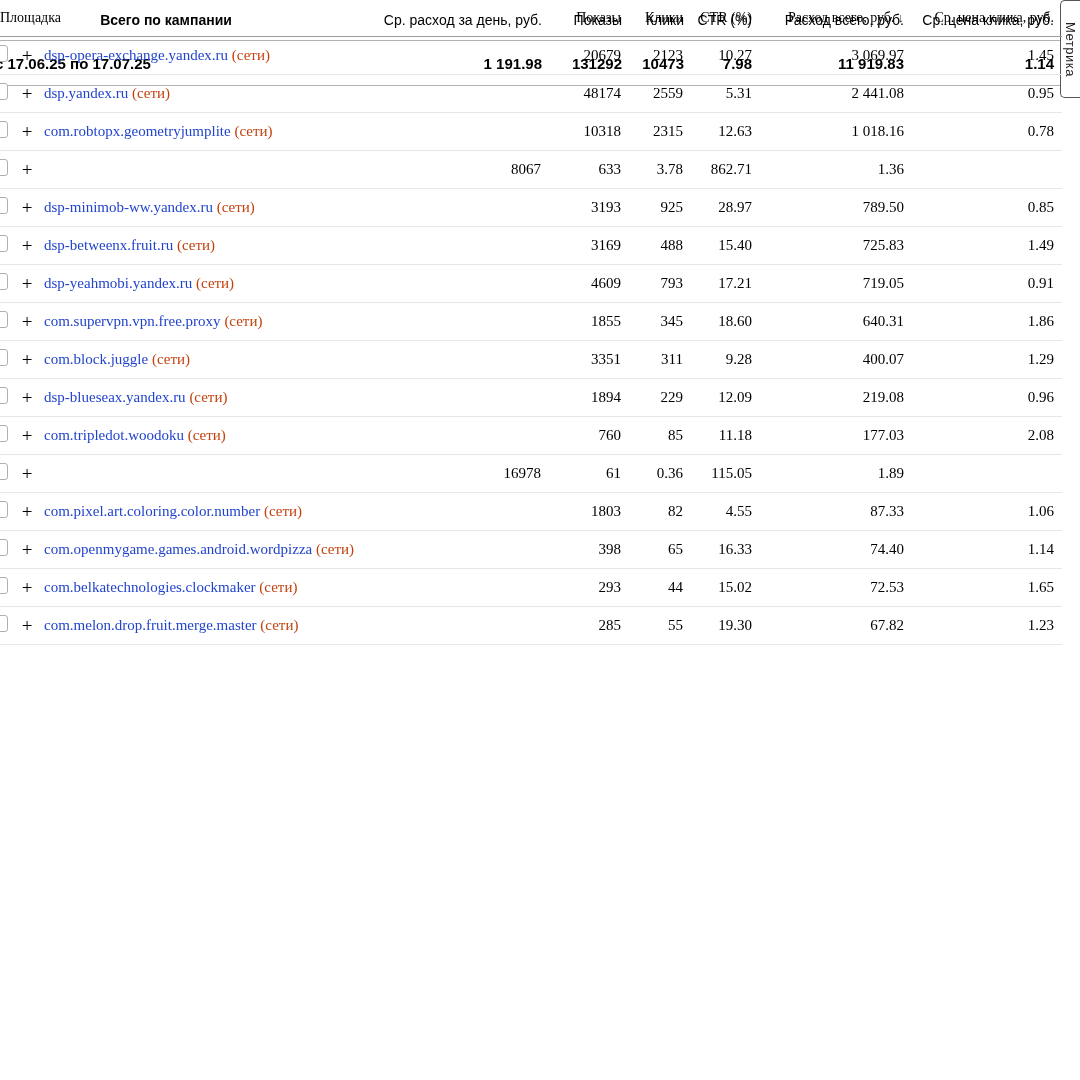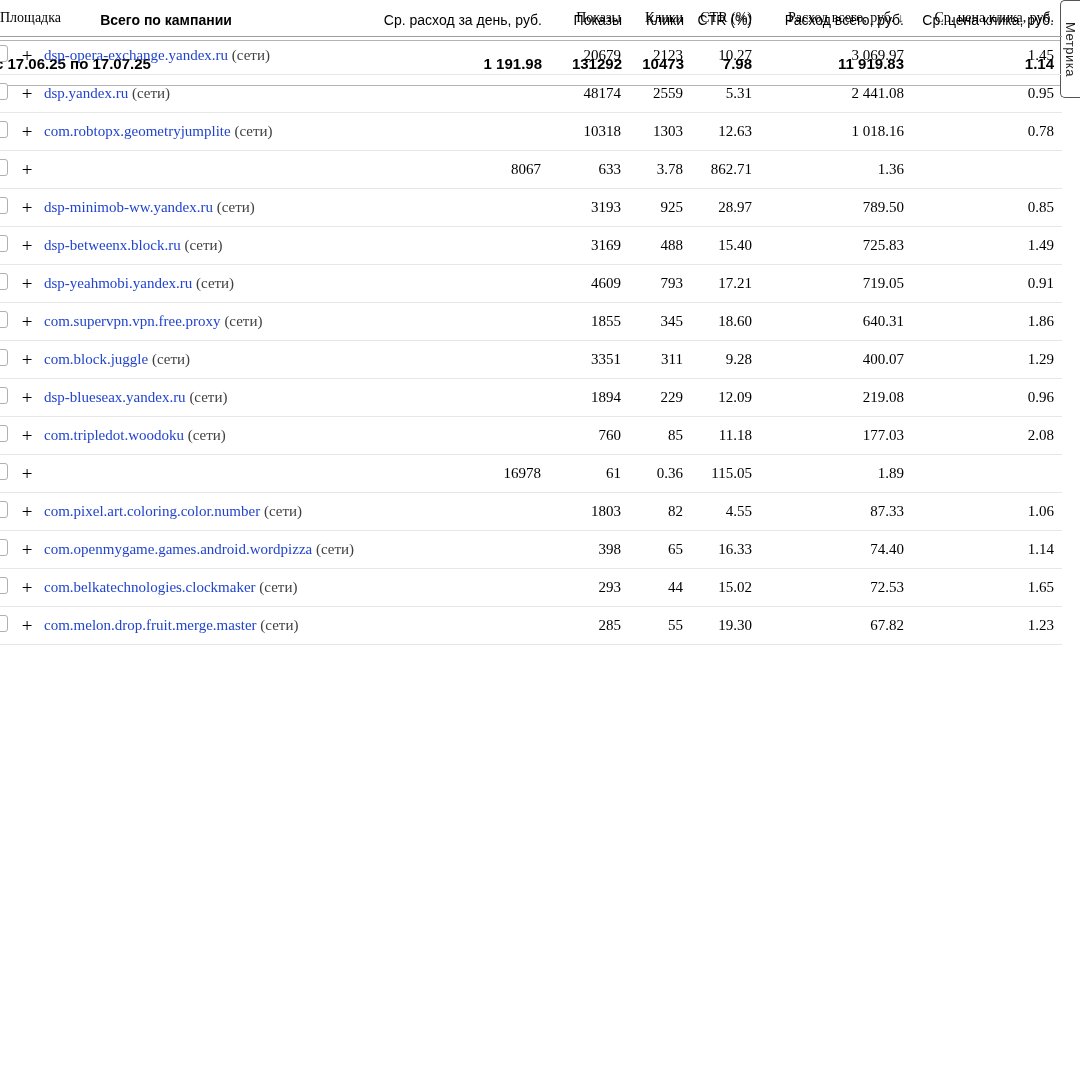--- a/index.html
+++ b/index.html
@@ -45,21 +45,21 @@
   .cb{
     width:15px;height:15px;border:1px solid #b0b0b0;border-radius:3px;
     background:#fff;display:inline-block;margin-left:-9px;
   }
   .plus{
     text-align:center;font-size:19px;line-height:1;color:#000;
     cursor:pointer;user-select:none;
   }
   .site{white-space:nowrap;overflow:hidden;}
   .site a{color:var(--link,#2244cc);text-decoration:none;}
-  .net{color:#404040;}
+  .net{color:#c2410c;}
 </style>
 </head>
 <body>
 
 <div class="summary">
   <div class="sum-head">
     <span class="sum-title">Всего по кампании</span>
     <span class="num">Ср. расход за день, руб.</span>
     <span class="num">Показы</span>
     <span class="num">Клики</span>
@@ -112,21 +112,21 @@
     <span class="num">5.31</span>
     <span class="num">2 441.08</span>
     <span class="num">0.95</span>
   </div>
 
   <div class="trow">
     <span><span class="cb"></span></span>
     <span class="plus">+</span>
     <span class="site"><a href="#">com.robtopx.geometryjumplite</a> <span class="net">(сети)</span></span>
     <span class="num">10318</span>
-    <span class="num">1303</span>
+    <span class="num">2315</span>
     <span class="num">12.63</span>
     <span class="num">1 018.16</span>
     <span class="num">0.78</span>
   </div>
 
   <div class="trow">
     <span><span class="cb"></span></span>
     <span class="plus">+</span>
     <span class="num">8067</span>
     <span class="num">633</span>
@@ -142,21 +142,21 @@
     <span class="num">3193</span>
     <span class="num">925</span>
     <span class="num">28.97</span>
     <span class="num">789.50</span>
     <span class="num">0.85</span>
   </div>
 
   <div class="trow">
     <span><span class="cb"></span></span>
     <span class="plus">+</span>
-    <span class="site"><a href="#">dsp-betweenx.block.ru</a> <span class="net">(сети)</span></span>
+    <span class="site"><a href="#">dsp-betweenx.fruit.ru</a> <span class="net">(сети)</span></span>
     <span class="num">3169</span>
     <span class="num">488</span>
     <span class="num">15.40</span>
     <span class="num">725.83</span>
     <span class="num">1.49</span>
   </div>
 
   <div class="trow">
     <span><span class="cb"></span></span>
     <span class="plus">+</span>

